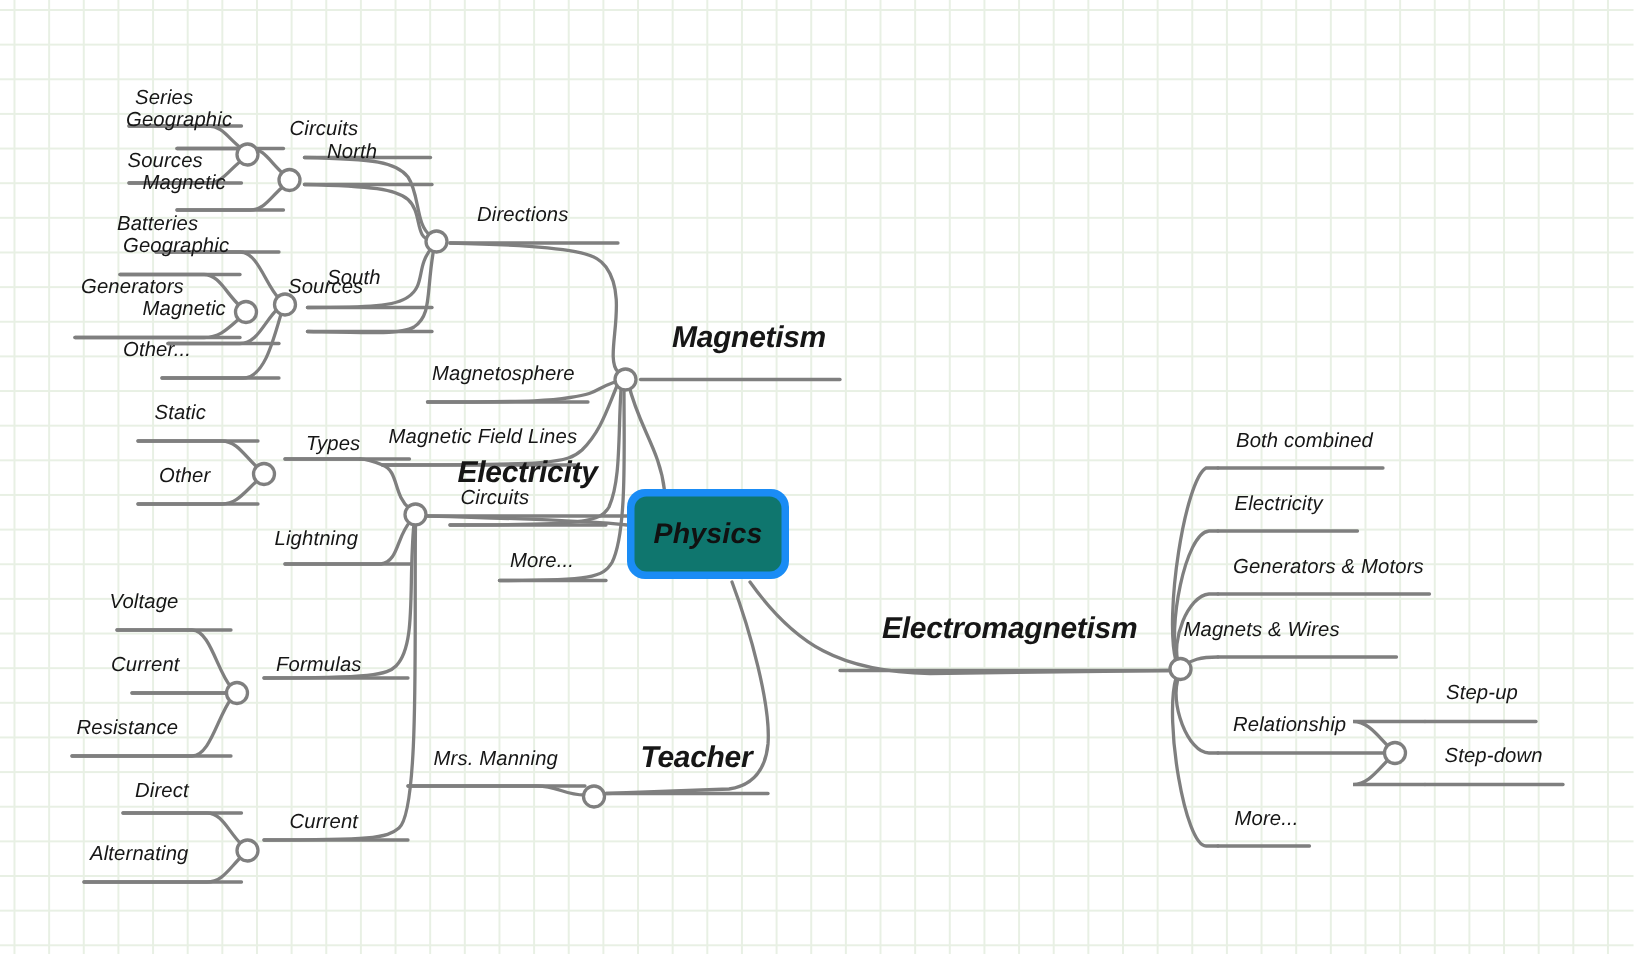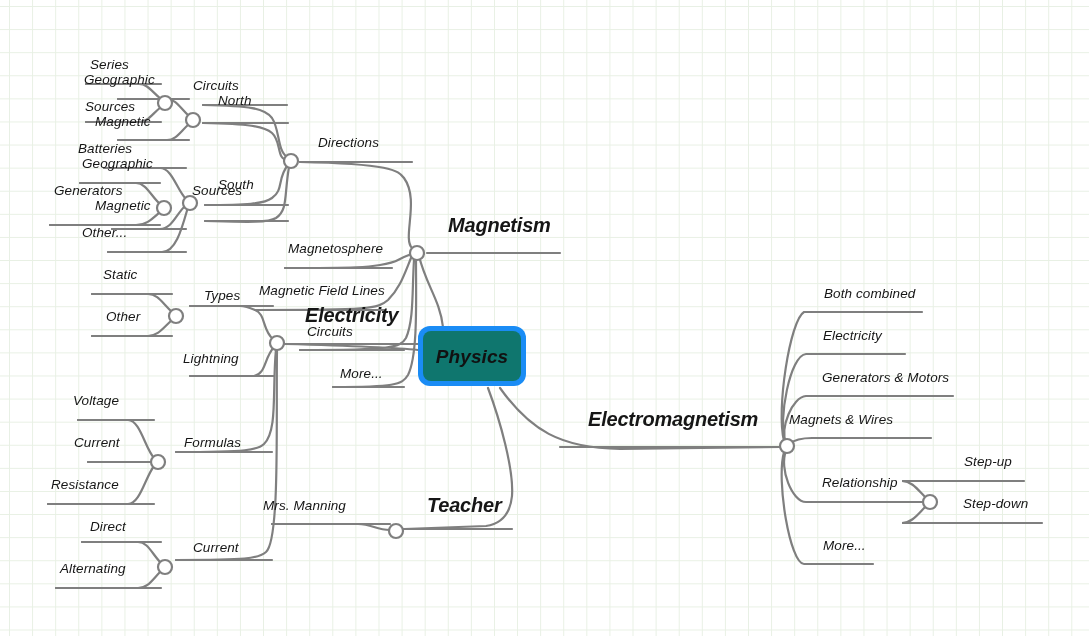--- a/index.html
+++ b/index.html
@@ -226,21 +226,21 @@
 
 <div class="lbl" style="left:73px;top:394px">Voltage</div>
 <div class="lbl" style="left:74px;top:436px">Current</div>
 <div class="lbl" style="left:51px;top:478px">Resistance</div>
 <div class="lbl" style="left:184px;top:436px">Formulas</div>
 
 <div class="lbl" style="left:90px;top:520px">Direct</div>
 <div class="lbl" style="left:60px;top:562px">Alternating</div>
 <div class="lbl" style="left:193px;top:541px">Current</div>
 
-<div class="lbl" style="left:263px;top:499px">Mrs. Manning</div>
+<div class="lbl" style="left:289px;top:499px">Mrs. Manning</div>
 <div class="lbl major" style="left:427px;top:495px">Teacher</div>
 
 <div class="lbl major" style="left:588px;top:409px">Electromagnetism</div>
 <div class="lbl" style="left:824px;top:287px">Both combined</div>
 <div class="lbl" style="left:823px;top:329px">Electricity</div>
 <div class="lbl" style="left:822px;top:371px">Generators &amp; Motors</div>
 <div class="lbl" style="left:789px;top:413px">Magnets &amp; Wires</div>
 <div class="lbl" style="left:822px;top:476px">Relationship</div>
 <div class="lbl" style="left:823px;top:539px">More...</div>
 <div class="lbl" style="left:964px;top:455px">Step-up</div>

